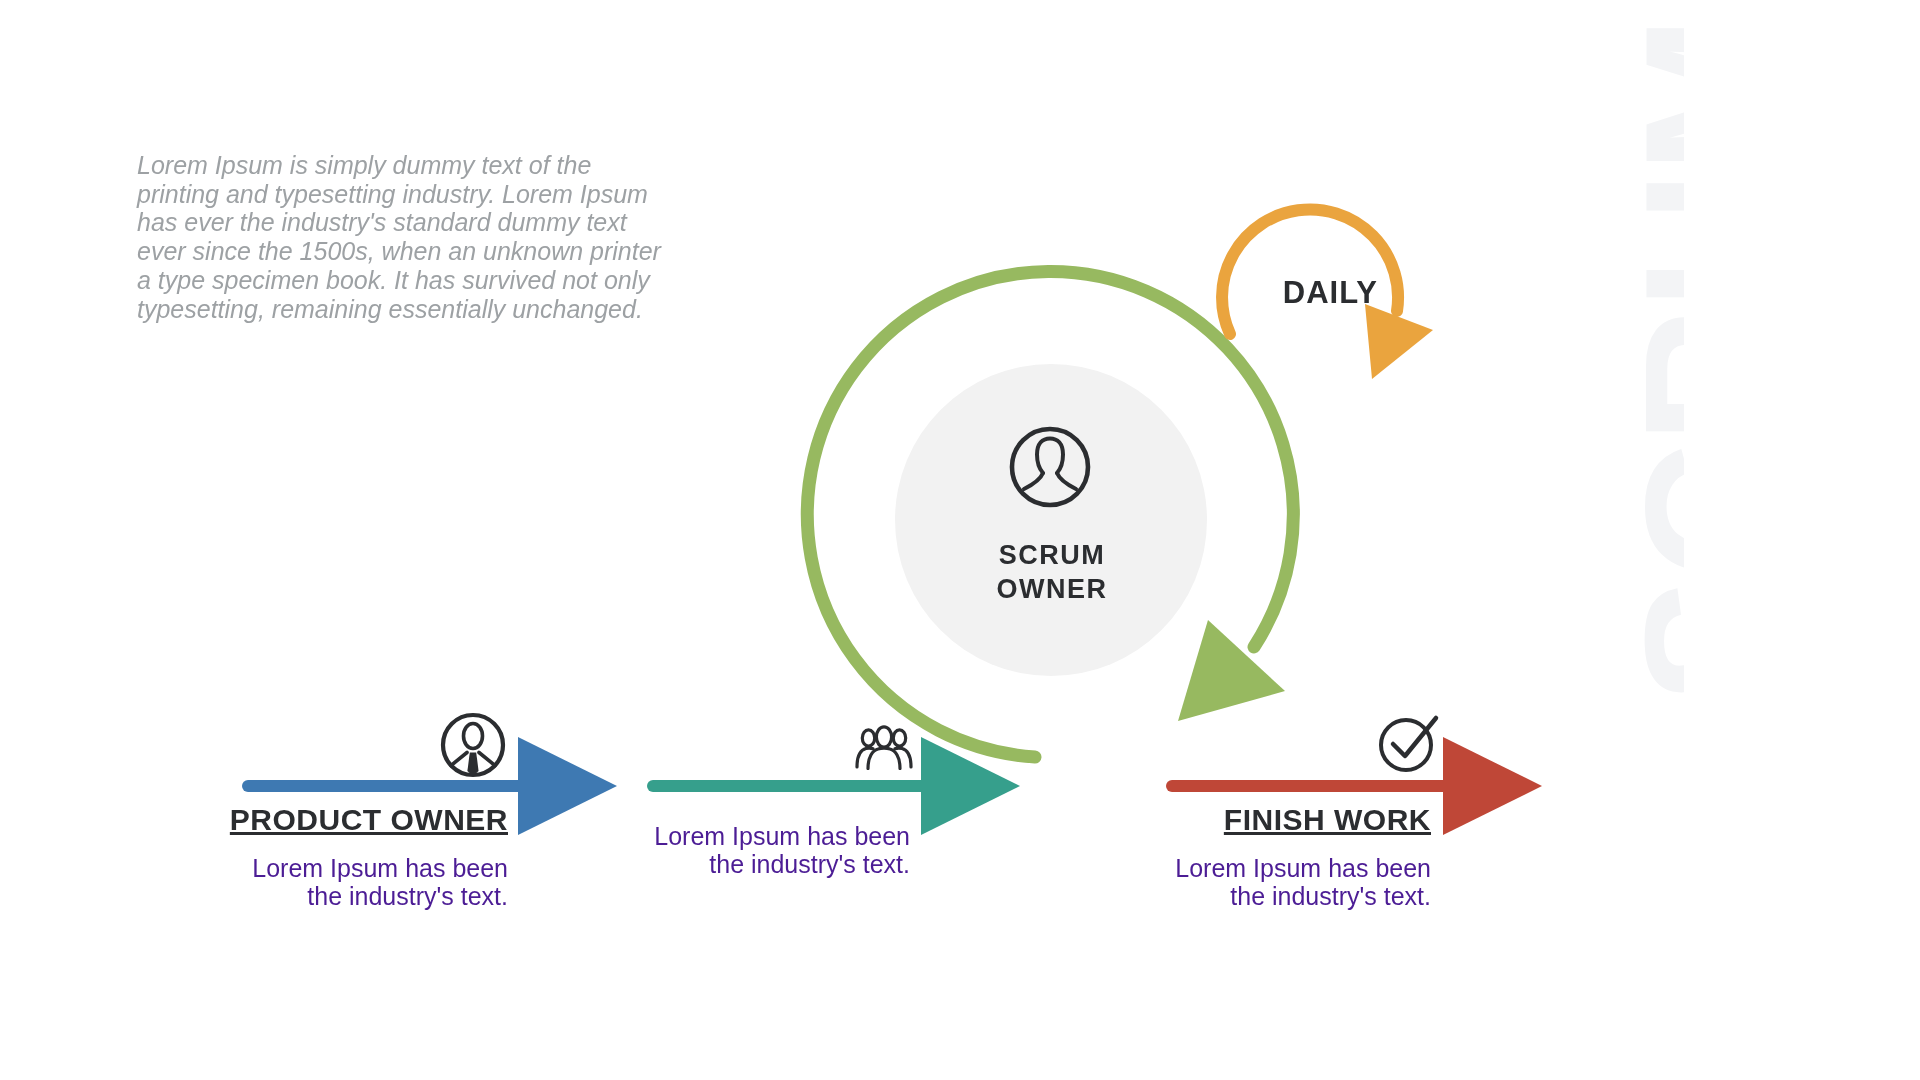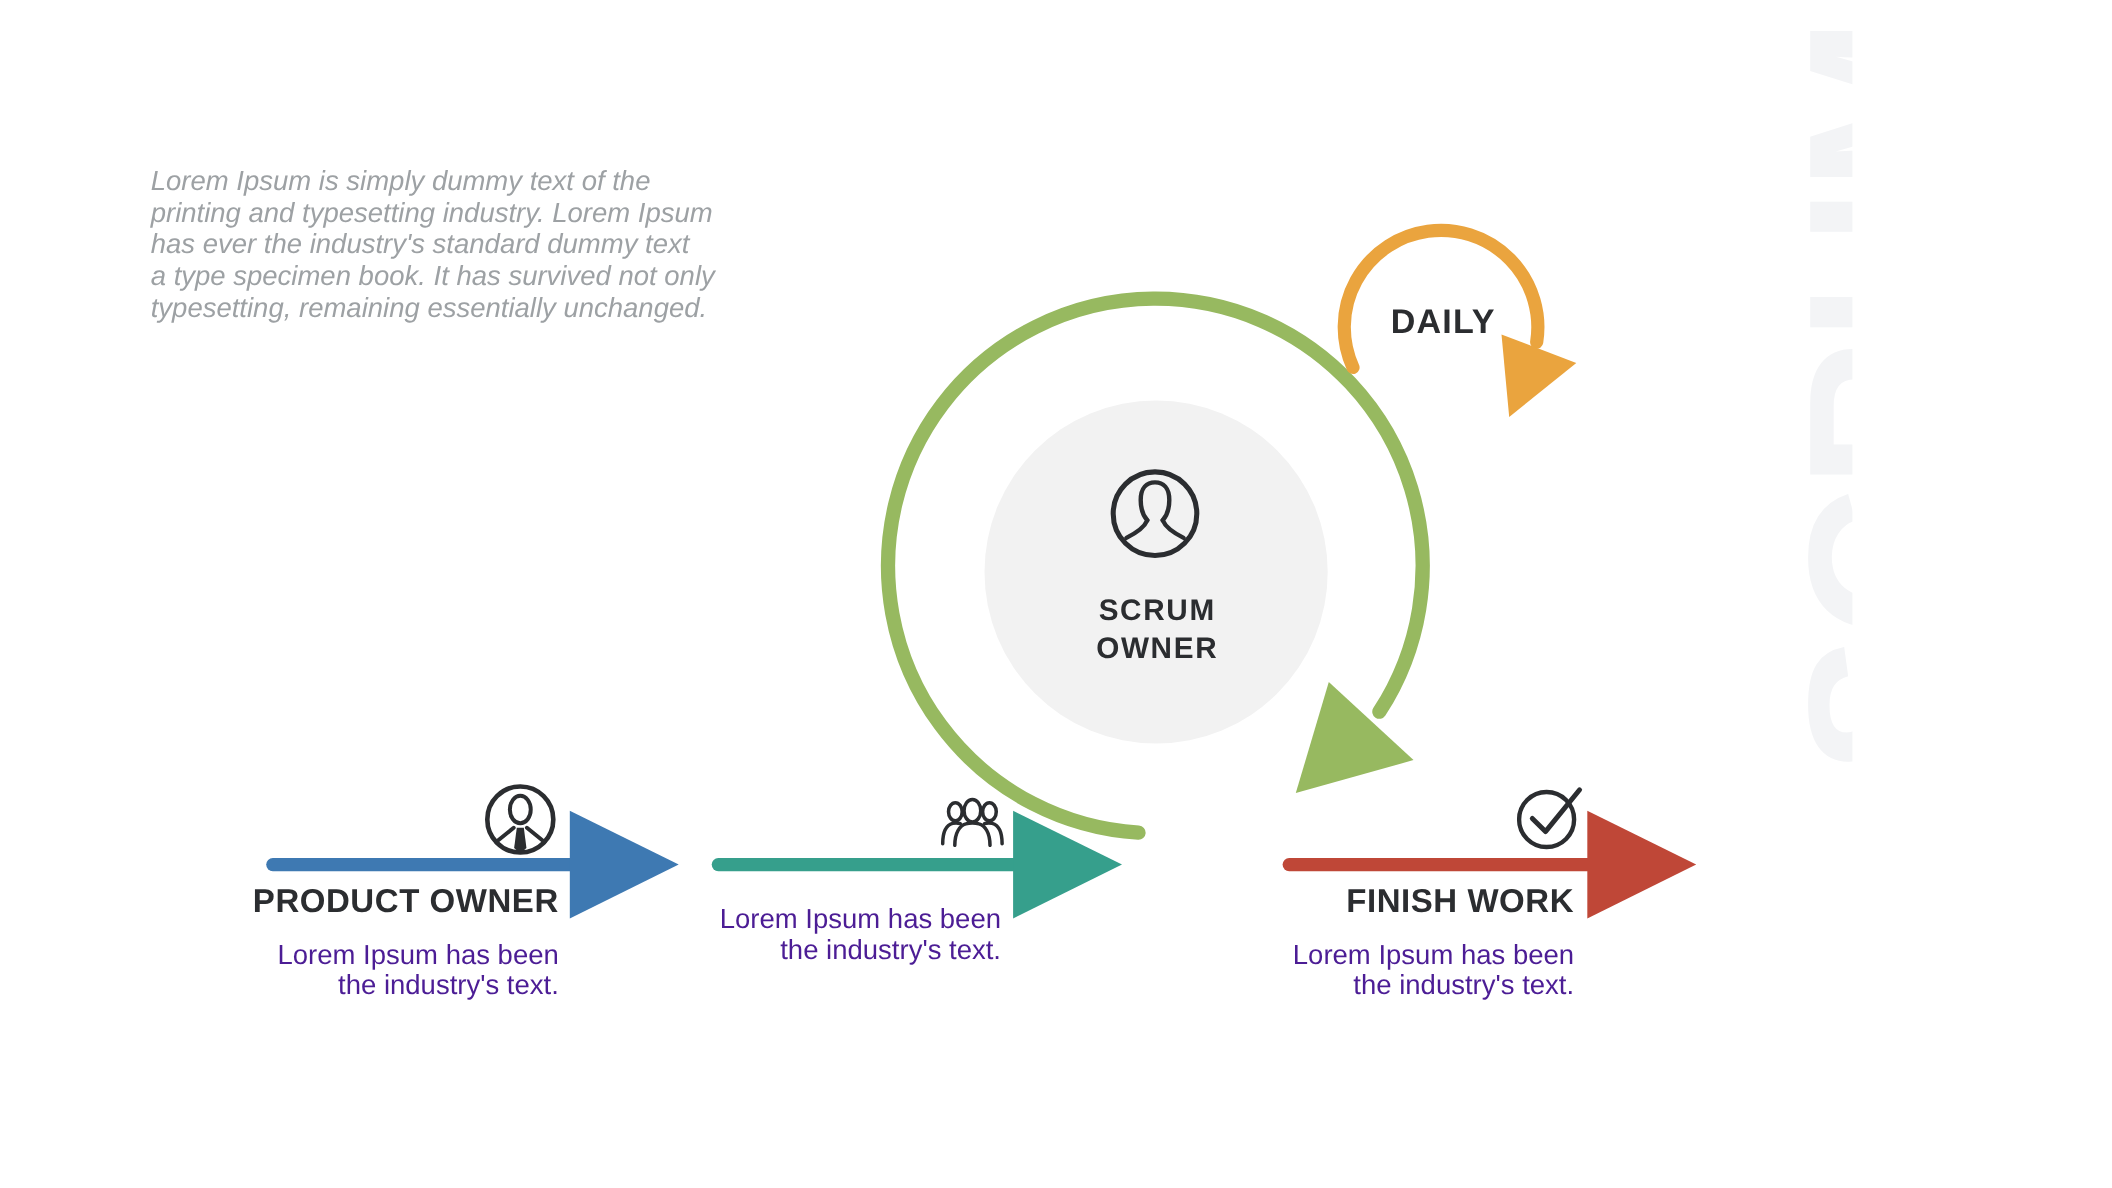--- a/index.html
+++ b/index.html
@@ -22,27 +22,27 @@
   .intro{
     position:absolute;left:137px;top:151px;z-index:2;
     font-style:italic;font-size:25px;line-height:28.7px;color:#9da1a4;white-space:nowrap;
   }
   
   .center-role{
     position:absolute;left:950px;top:539px;width:204px;z-index:3;text-align:center;
     font-weight:700;font-size:27px;line-height:33.5px;letter-spacing:1.5px;color:#2b2d30;
   }
   .daily{
-    position:absolute;left:1246px;top:276px;width:132px;z-index:3;text-align:center;
+    position:absolute;left:1246px;top:276px;width:132px;z-index:3;text-align:right;
     font-weight:700;font-size:31px;line-height:34px;letter-spacing:1px;color:#2b2d30;
   }
   
   .step{position:absolute;top:804px;width:300px;z-index:2;text-align:right;}
   .step .step-title{
-    font-weight:700;font-size:30px;line-height:32px;letter-spacing:.5px;color:#2b2d30;white-space:nowrap;
+    font-weight:700;font-size:30px;line-height:32px;letter-spacing:.5px;color:#2b2d30;white-space:nowrap;text-decoration:underline;
   }
   .step .step-desc{margin-top:18px;font-size:25px;line-height:28px;color:#4c1d95;white-space:nowrap;}
   .step-1{left:208px;}
   .step-2{left:610px;}
   .step-3{left:1131px;}
 </style>
 </head>
 <body>
 
 <div class="canvas">
@@ -77,20 +77,21 @@
     <g>
       <path d="M 1230 334 A 88 88 0 1 1 1397 311" fill="none" stroke-width="12" stroke-linecap="round" stroke="#eaa43e"></path>
       <polygon points="1365,304 1433,330 1372,379" fill="#eaa43e"></polygon>
     </g>
   </svg>
 
   <div class="intro">
     <div>Lorem Ipsum is simply dummy text of the</div>
     <div>printing and typesetting industry. Lorem Ipsum</div>
     <div>has ever the industry's standard dummy text</div>
+    <div>ever since the 1500s, when an unknown printer</div>
     <div>a type specimen book. It has survived not only</div>
     <div>typesetting, remaining essentially unchanged.</div>
   </div>
 
   <svg class="icon-svg" style="left:1008px;top:424px;" width="84" height="84" viewBox="0 0 84 84">
     <circle cx="42" cy="43" r="38" fill="none" stroke="#2b2d30" stroke-width="4.6"></circle>
     <path d="M35,49 C30.5,44 29,37 29,30.5 C29,19.5 34.5,14.5 42,14.5 C49.5,14.5 55,19.5 55,30.5 C55,37 53.5,44 49,49" fill="none" stroke="#2b2d30" stroke-width="4" stroke-linecap="round"></path>
     <path d="M35,49 C33,54 26,60 16,65 M49,49 C51,54 58,60 68,65" fill="none" stroke="#2b2d30" stroke-width="4" stroke-linecap="round"></path>
   </svg>
   <div class="center-role">

